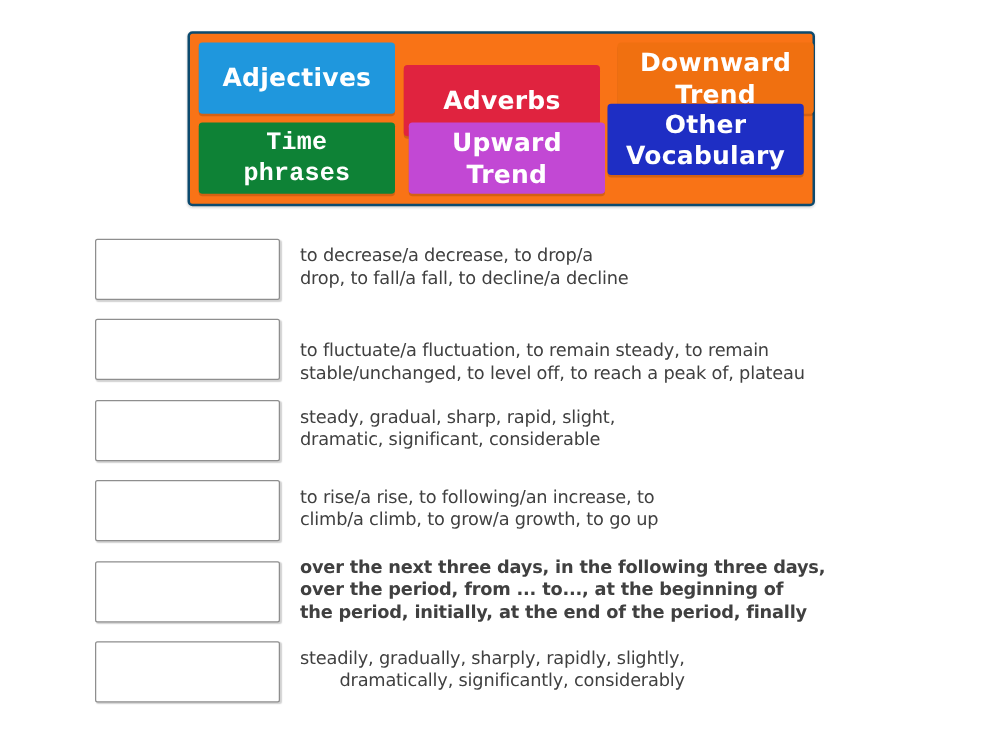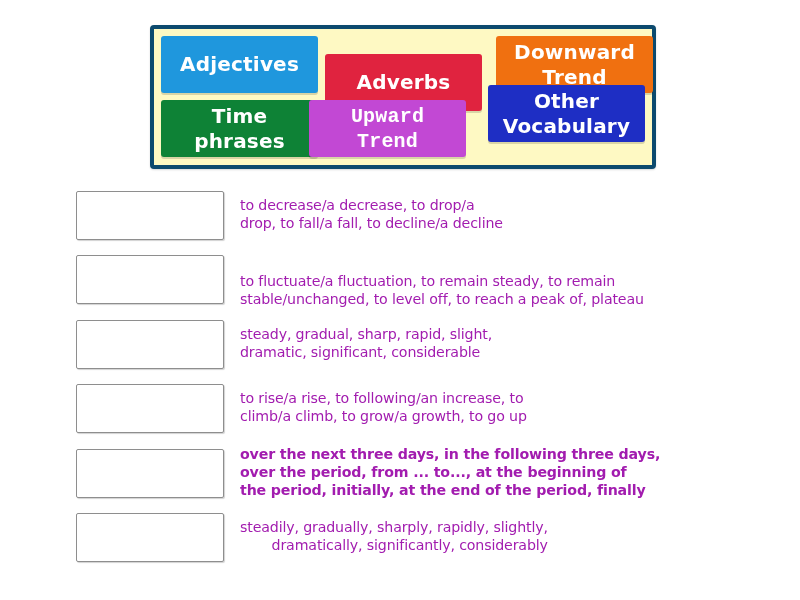--- a/index.html
+++ b/index.html
@@ -13,23 +13,23 @@
     body {
       position: relative;
       font-family: "DejaVu Sans", "Liberation Sans", sans-serif;
     }
     .tile-panel {
       position: absolute;
       left: 150px;
       top: 25px;
       width: 498px;
       height: 136px;
-      border: 4px solid #0c4a6e;
+      border: 2px solid #0c4a6e;
       border-radius: 4px;
-      background: #fef9c3;
+      background: #f97316;
       box-shadow: 0 1px 2px rgba(0,0,0,0.15);
     }
     .tile {
       position: absolute;
       width: 157px;
       height: 57px;
       border-radius: 3px;
       color: #ffffff;
       font-family: "DejaVu Sans", sans-serif;
       font-weight: bold;
@@ -60,36 +60,36 @@
       border-radius: 2px;
       background: #ffffff;
       box-shadow: 1px 1px 1px rgba(0,0,0,0.18);
     }
     .definition {
       position: absolute;
       left: 164px;
       font-family: "DejaVu Sans", sans-serif;
       font-size: 14.2px;
       line-height: 18px;
-      color: #a21caf;
+      color: #404040;
       white-space: pre-line;
       letter-spacing: -0.15px;
     }
   </style>
 </head>
 <body>
 
 <div class="tile-panel">
   <div class="tile" style="left:7px;top:7px;background:#1f97dd;">Adjectives</div>
   <div class="tile" style="left:171px;top:7px;background:#e0233f;margin-top:18px;">Adverbs</div>
   <div class="tile" style="left:342px;top:7px;background:#f07010;">Downward
 Trend</div>
-  <div class="tile" style="left:7px;top:71px;background:#0e8236;">Time
+  <div class="tile" style="left:7px;top:71px;background:#0e8236;font-family:Liberation Mono, monospace;">Time
 phrases</div>
-  <div class="tile" style="left:155px;top:71px;background:#c248d4;font-family:Liberation Mono, monospace;">Upward
+  <div class="tile" style="left:175px;top:71px;background:#c248d4;">Upward
 Trend</div>
   <div class="tile" style="left:334px;top:56px;background:#1e2ec4;">Other
 Vocabulary</div>
 </div>
 
 <div class="answer-row" style="top:191px;">
   <div class="drop-box"></div>
   <div class="definition" style="top:5px;">to decrease/a decrease, to drop/a
 drop, to fall/a fall, to decline/a decline</div>
 </div>

